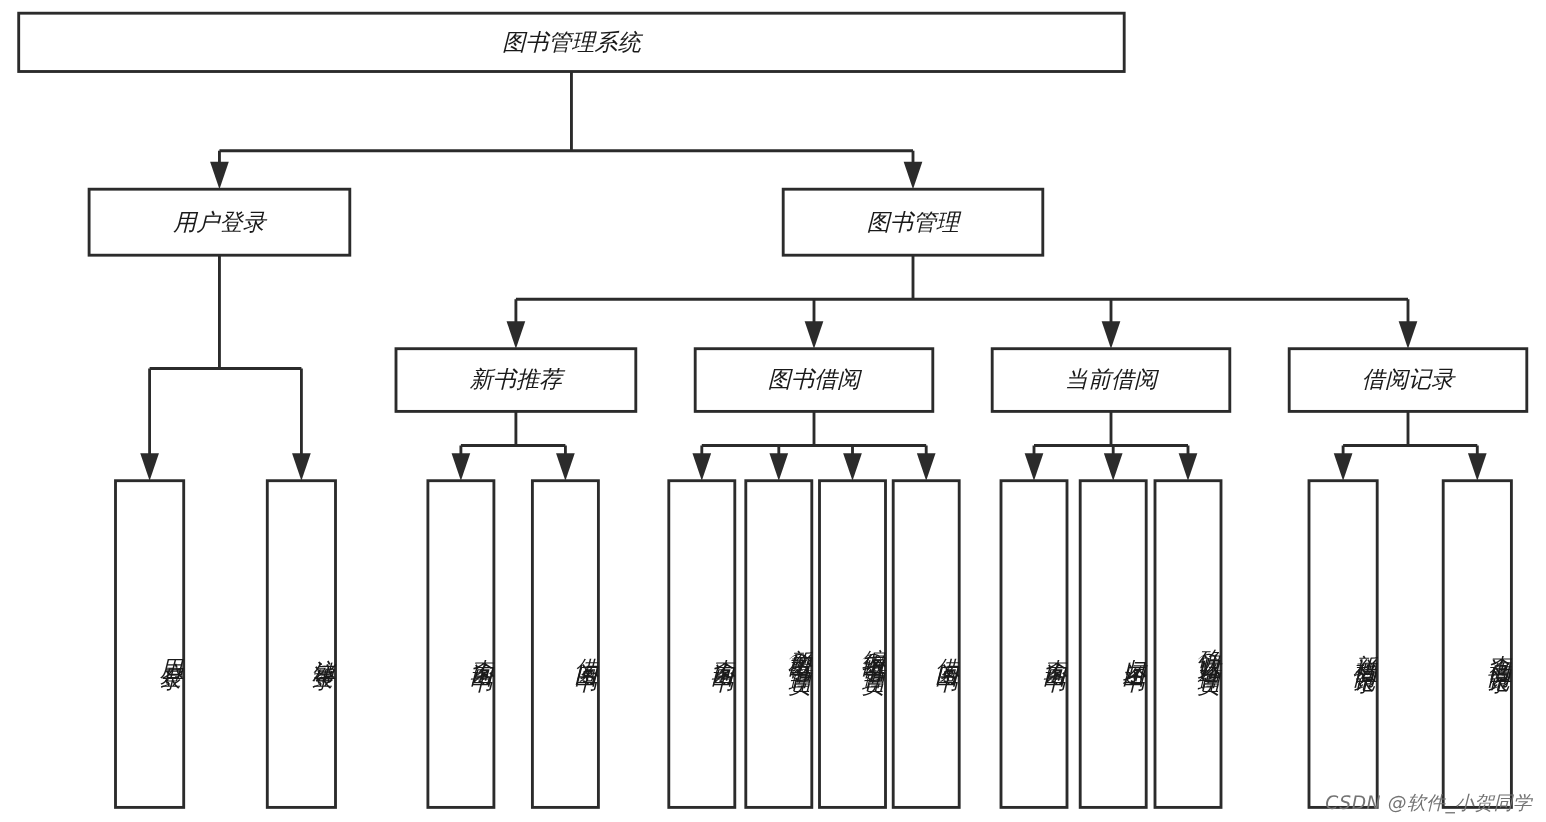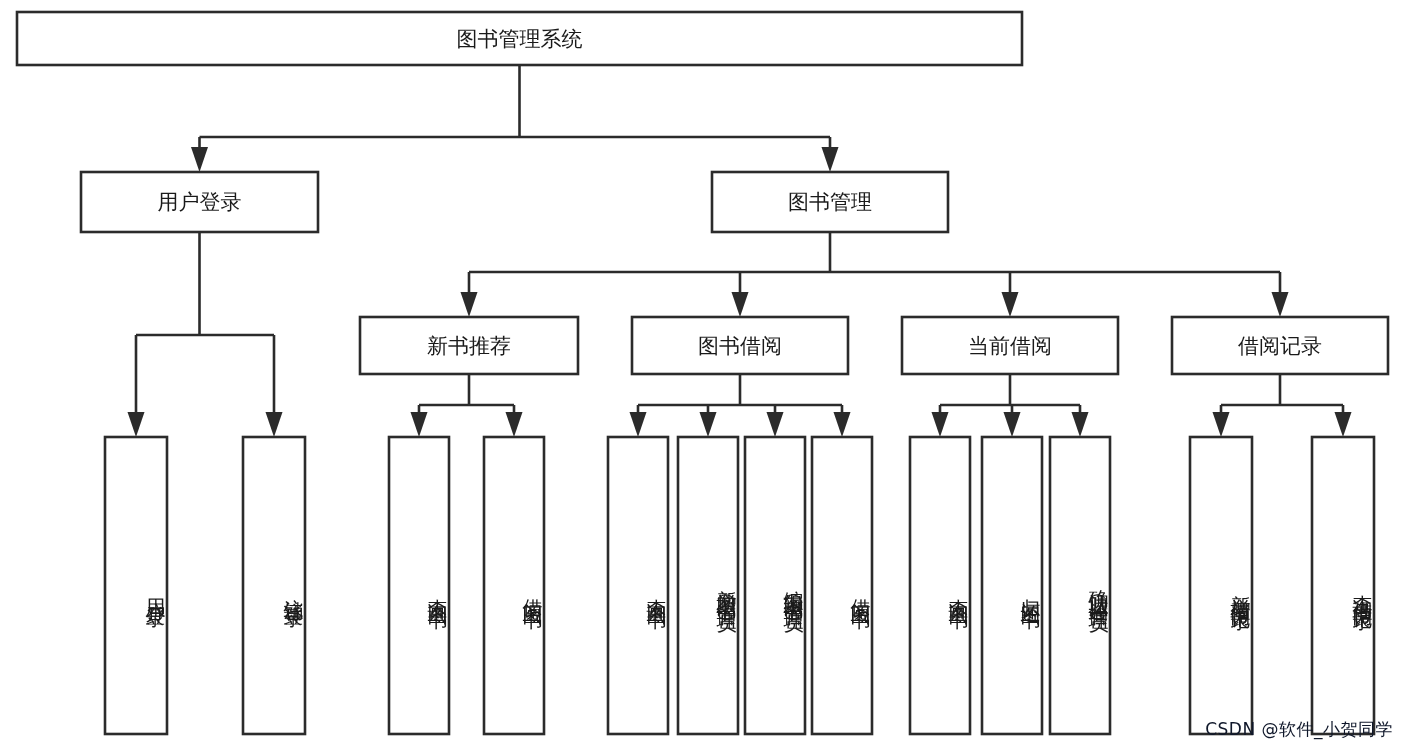--- a/index.html
+++ b/index.html
@@ -12,20 +12,21 @@
     width: 1405px;
     height: 747px;
     overflow: hidden;
     font-family: "DejaVu Sans", "Liberation Sans", sans-serif;
   }
   #diagram-root {
     position: relative;
     width: 1405px;
     height: 747px;
     background: #ffffff;
+    font-style: italic;
   }
   svg#tree-svg {
     position: absolute;
     left: 0;
     top: 0;
     width: 1405px;
     height: 747px;
     display: block;
   }
   .node-box {
@@ -67,21 +68,21 @@
     text-align: center;
     pointer-events: none;
     overflow: visible;
   }
   .watermark {
     position: absolute;
     right: 12px;
     bottom: 6px;
     font-family: "DejaVu Sans", "Liberation Sans", sans-serif;
     font-size: 17px;
-    color: #0f172a;
+    color: #737373;
     letter-spacing: 0.5px;
     white-space: nowrap;
     text-align: right;
   }
 </style>
 </head>
 <body>
 
 <div id="diagram-root">
 

